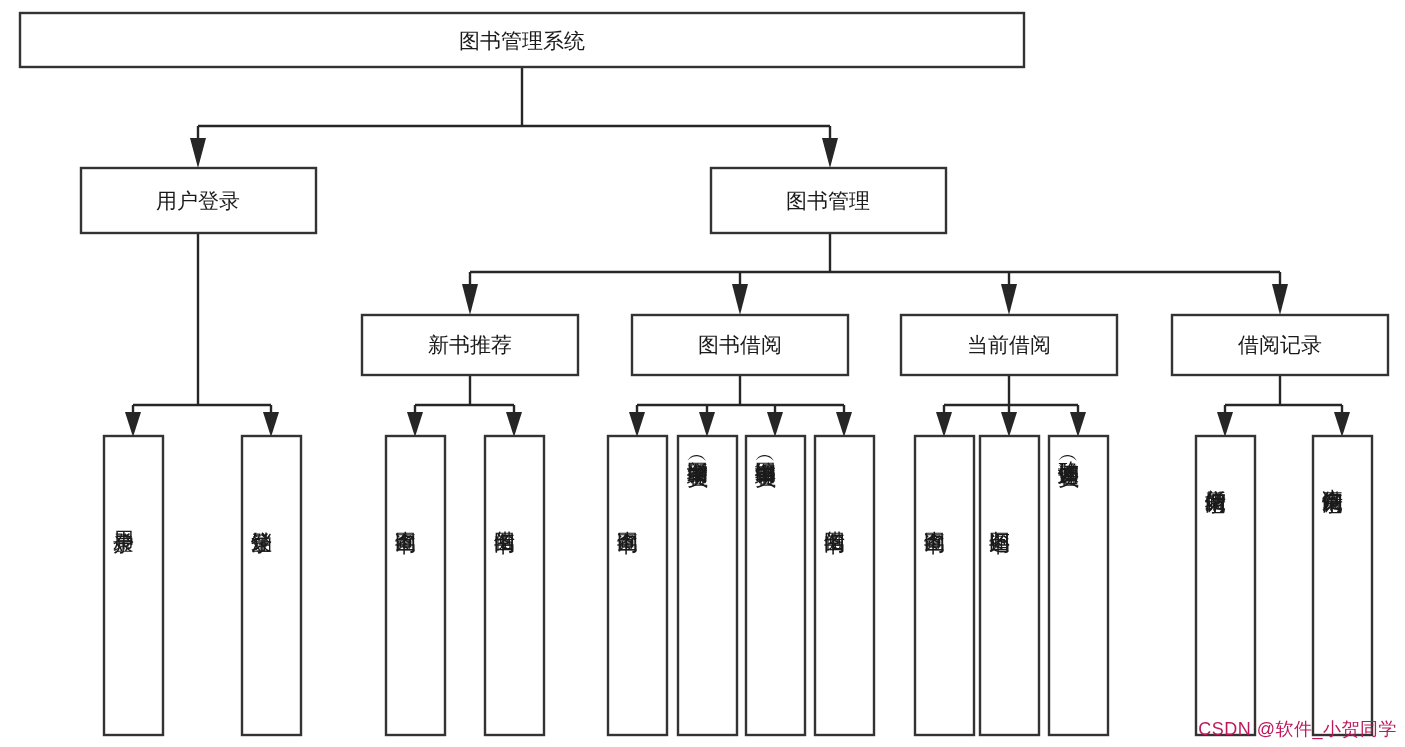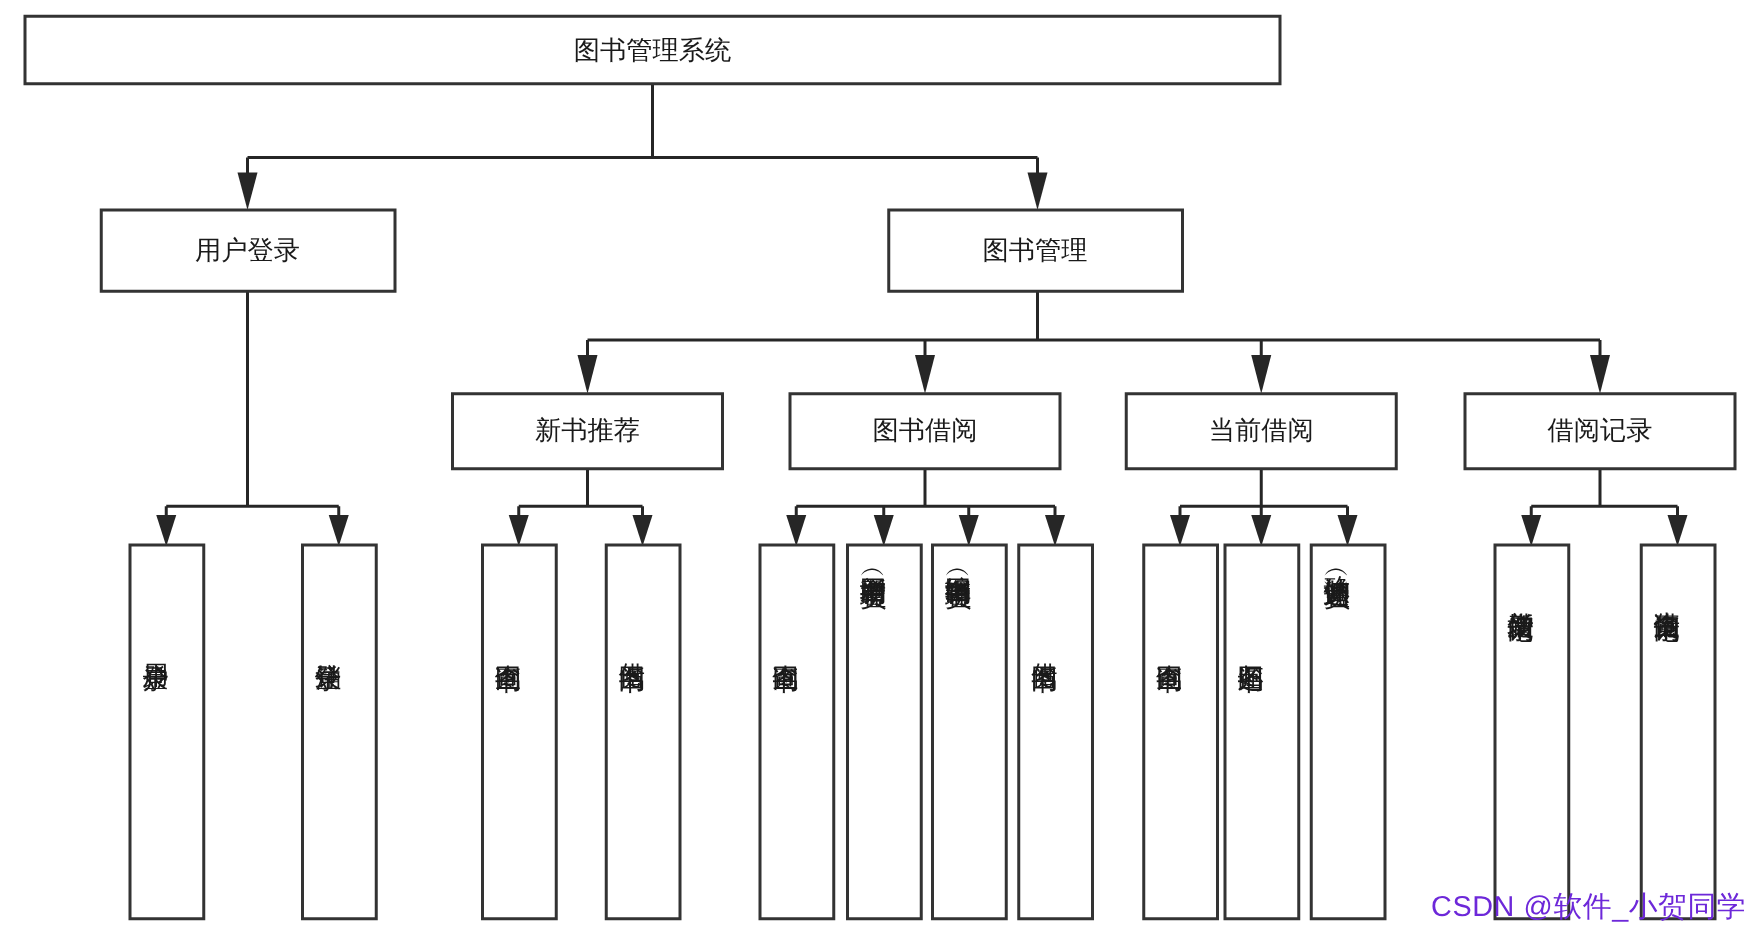--- a/index.html
+++ b/index.html
@@ -60,22 +60,22 @@
     letter-spacing: 1px;
     white-space: nowrap;
     text-align: left;
     pointer-events: none;
   }
   .watermark {
     position: absolute;
     right: 8px;
     bottom: 6px;
     font-family: "Liberation Sans", sans-serif;
-    font-size: 23px;
-    color: #6d28d9;
+    font-size: 18px;
+    color: #be185d;
     letter-spacing: 0.5px;
     white-space: nowrap;
     margin-top: 26px;
   }
 </style>
 </head>
 <body>
 
 <div id="diagram-root">
 

